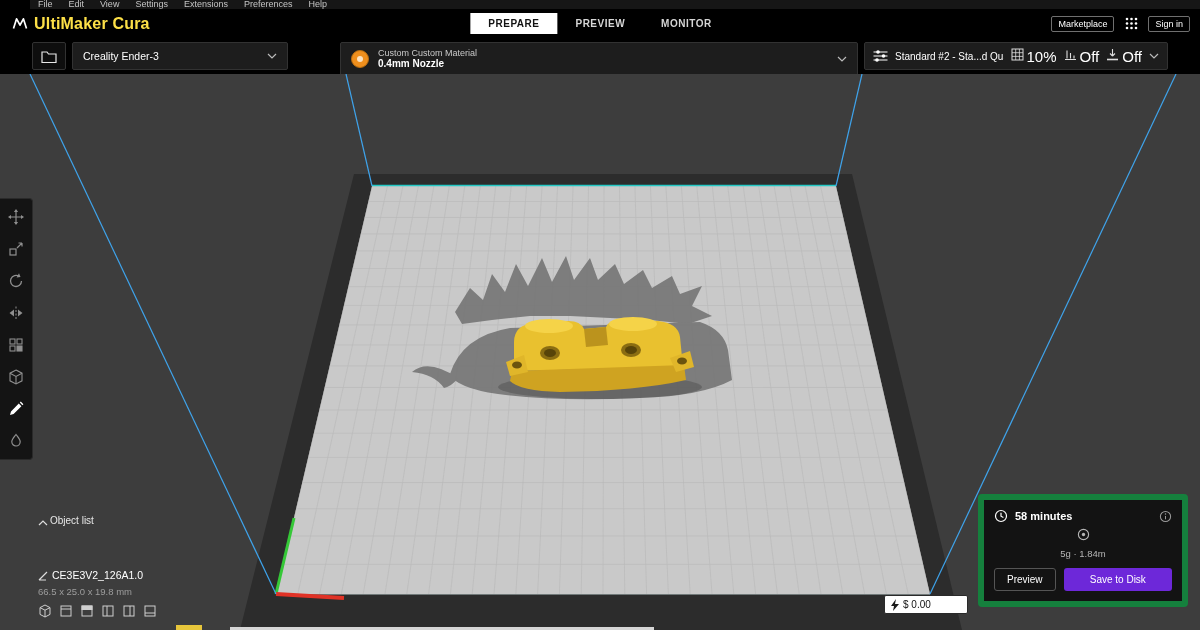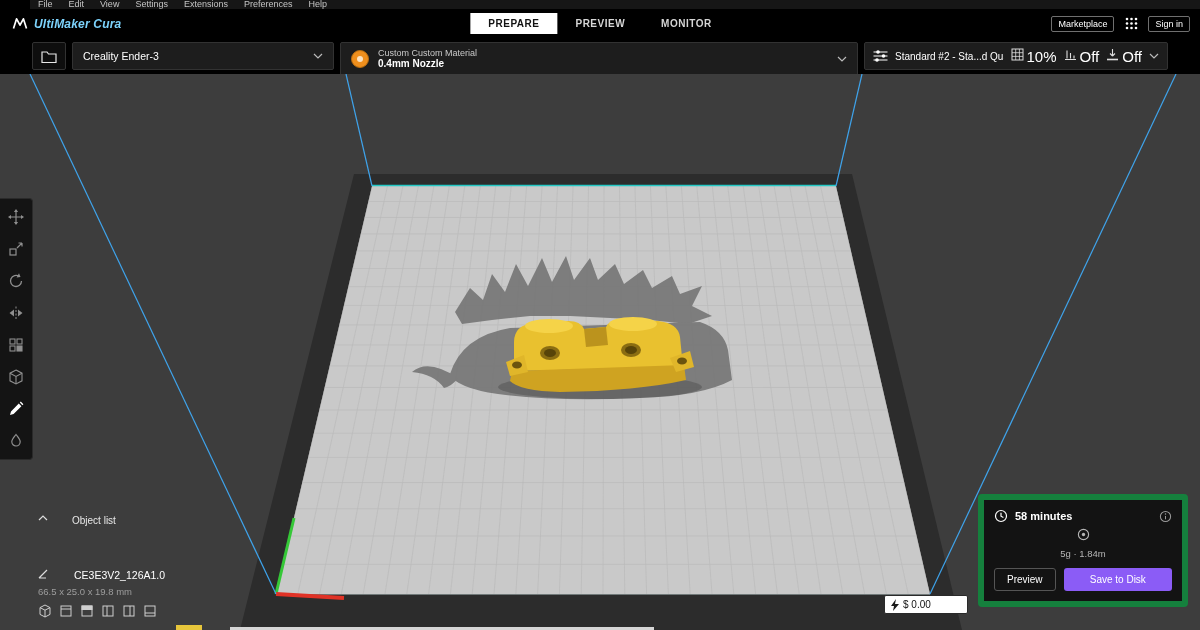--- a/index.html
+++ b/index.html
@@ -3,65 +3,65 @@
 <meta charset="utf-8">
 <style>
   html,body{margin:0;padding:0;}
   body{width:1200px;height:630px;background:#000;font-family:"Liberation Sans",sans-serif;overflow:hidden;position:relative;-webkit-font-smoothing:antialiased;}
   
   .menubar{height:9px;background:#161616;display:flex;gap:16px;padding:0 8px;overflow:hidden;align-items:flex-start;margin-left:30px;}
   .menubar span{font-size:9px;color:#c4c4c4;line-height:10px;margin-top:-1px;white-space:nowrap;}
   
   .header{height:29px;background:#000;position:relative;display:flex;align-items:center;}
   .logo{display:flex;align-items:center;gap:6px;padding-left:12px;}
-  .logo-text{color:#7dd3fc;font-size:12px;font-weight:700;letter-spacing:.2px;font-style:italic;}
+  .logo-text{color:#fde047;font-size:16px;font-weight:700;letter-spacing:.2px;}
   .stages{position:absolute;left:50%;transform:translateX(-50%);display:flex;align-items:center;}
   .stage{font-size:10px;font-weight:700;letter-spacing:.5px;color:#d6d6d6;padding:5px 18px;cursor:pointer;}
   .stage.active{background:#fff;color:#111;}
   .header-right{margin-left:auto;display:flex;align-items:center;gap:8px;padding-right:10px;}
   .btn-outline{border:1px solid #6f6f6f;color:#fff;font-size:9px;padding:2px 6px;border-radius:2px;background:transparent;white-space:nowrap;}
   
   .configbar{height:36px;background:#000;position:relative;}
   .cfg{position:absolute;top:4px;height:28px;background:#1d1d1d;border:1px solid #323232;border-radius:2px;box-sizing:border-box;display:flex;align-items:center;cursor:pointer;}
   #cfg-folder{left:32px;width:34px;justify-content:center;background:#0e0e0e;}
-  #cfg-printer{left:72px;width:262px;padding:0 10px;}
+  #cfg-printer{left:72px;width:216px;padding:0 10px;}
   #cfg-material{left:340px;width:518px;padding:16px 10px;}
   #cfg-settings{left:864px;width:304px;padding:0 8px;gap:7px;}
   .cfg .label{font-size:10.5px;color:#fff;}
   .cfg .chev{margin-left:auto;display:flex;}
   .mat-icon{width:18px;height:18px;border-radius:50%;background:#ef8f1d;border:1px solid #b86e10;box-sizing:border-box;position:relative;margin-right:9px;flex:none;}
   .mat-icon::after{content:"";position:absolute;left:5px;top:5px;width:6px;height:6px;border-radius:50%;background:#fbe3c2;}
   .mat-lines{display:flex;flex-direction:column;line-height:1.15;}
   .mat-l1{font-size:9px;color:#c9c9c9;}
   .mat-l2{font-size:10px;color:#fff;font-weight:700;}
   .profile-label{font-size:10px;color:#fff;max-width:158px;white-space:nowrap;overflow:hidden;}
   .mini-stat{display:flex;align-items:flex-start;gap:3px;font-size:15px;color:#fff;white-space:nowrap;}
   
   .viewport{height:556px;position:relative;background:#3d3d3d;}
   #scene{position:absolute;inset:0;display:block;}
   
   .toolbar{position:absolute;left:0;top:124px;width:32px;background:#141414;border:1px solid #2a2a2a;border-left:none;border-radius:0 4px 4px 0;padding:5px 0;display:flex;flex-direction:column;align-items:center;gap:6px;}
   .tool{width:26px;height:26px;display:flex;align-items:center;justify-content:center;color:#8f8f8f;border-radius:3px;cursor:pointer;}
   .tool.active{color:#fff;}
   
   .objectlist{position:absolute;left:38px;bottom:12px;color:#fff;}
-  .ol-row{display:flex;align-items:flex-start;gap:24px;margin-bottom:5px;color:#e6e6e6;margin-top:43px;}
+  .ol-row{display:flex;align-items:flex-end;gap:2px;margin-bottom:5px;color:#e6e6e6;margin-top:43px;}
   .ol-title{font-size:10px;color:#e8e8e8;}
   .ol-name{font-size:10.5px;color:#fff;}
   .ol-dims{font-size:9.5px;color:#9d9d9d;margin:1px 0 7px 0;}
   .viewcube-row{display:flex;gap:7px;align-items:center;color:#cfcfcf;}
   .viewcube-row .vc{display:flex;cursor:pointer;}
   
   .action-panel{position:absolute;right:12px;bottom:23px;width:210px;background:#131313;border:6px solid #15803d;border-radius:4px;padding:9px 10px 10px;box-sizing:border-box;}
   .ap-row1{display:flex;align-items:center;gap:7px;color:#fff;font-size:11px;font-weight:700;}
   .ap-info{margin-left:auto;color:#9a9a9a;display:flex;cursor:pointer;}
   .ap-row2{display:flex;align-items:center;gap:7px;color:#b5b5b5;font-size:9.5px;margin-top:5px;flex-direction:column;}
   .ap-buttons{display:flex;gap:8px;margin-top:9px;}
   .btn-preview{border:1px solid #555;background:transparent;color:#fff;font-size:10px;padding:5px 12px;border-radius:3px;cursor:pointer;font-family:inherit;}
-  .btn-save{flex:1;background:#8b5cf6;border:none;color:#fff;font-size:10px;padding:5px 10px;border-radius:3px;cursor:pointer;font-family:inherit;text-align:center;}
+  .btn-save{flex:1;background:#6d28d9;border:none;color:#fff;font-size:10px;padding:5px 10px;border-radius:3px;cursor:pointer;font-family:inherit;text-align:center;}
   
   .cost-box{position:absolute;left:884px;top:521px;width:84px;height:19px;background:#fff;border:1px solid #2a2a2a;border-radius:2px;display:flex;align-items:center;gap:4px;padding:0 6px;box-sizing:border-box;font-size:10px;color:#111;}
   
   .edge-light{position:absolute;left:230px;bottom:0;width:424px;height:3px;background:#d6d6d6;}
   .edge-accent{position:absolute;left:176px;bottom:0;width:26px;height:5px;background:#e7c63b;}
   svg{display:block;}
 </style>
 </head>
 <body>
 

